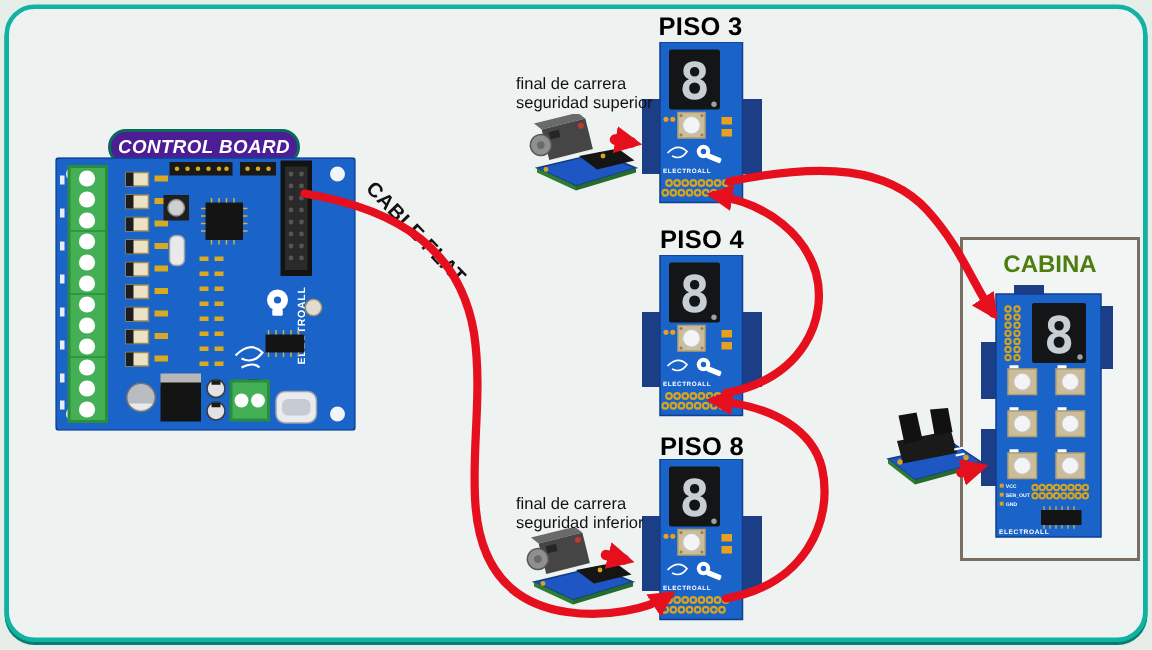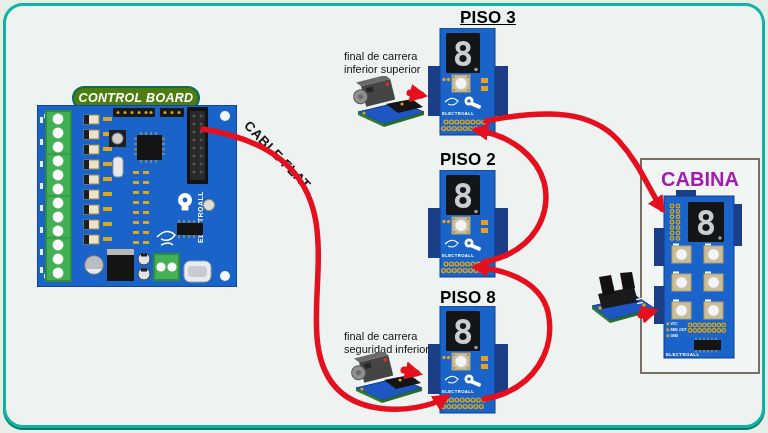--- a/index.html
+++ b/index.html
@@ -1,29 +1,29 @@
 <!DOCTYPE html>
 <html><head>
 <meta charset="utf-8">
 <style>
   html,body{margin:0;padding:0;background:#e7ede9;font-family:"Liberation Sans",sans-serif;}
   .stage{position:relative;width:768px;height:433px;background:#e7ede9;overflow:hidden;}
   .frame{position:absolute;left:3px;top:3px;right:3px;bottom:5px;background:#eef3f2;
          border:3px solid #10b3a2;border-radius:20px;box-shadow:0 2px 0 #0a7d72;}
   .abs{position:absolute;}
-  .pill{position:absolute;left:72px;top:86px;width:124px;height:20px;background:#4d7c0f;
+  .pill{position:absolute;left:72px;top:86px;width:124px;height:20px;background:#4c1d95;
         border:2px solid #0a6b5b;border-radius:12px;display:flex;align-items:center;justify-content:center;
         color:#fff;font-weight:bold;font-style:italic;font-size:12.5px;letter-spacing:.3px;}
   .module-title{position:absolute;width:80px;text-align:center;font-weight:bold;font-size:17px;color:#000;letter-spacing:.2px;}
   .sensor-label{position:absolute;font-weight:normal;font-size:11px;line-height:1.15;color:#111;}
   .cable-label{position:absolute;left:252px;top:118px;font-weight:bold;font-size:13.5px;color:#111;
                transform:rotate(46deg);transform-origin:left top;letter-spacing:.5px;white-space:nowrap;}
   .cabina-box{position:absolute;left:640px;top:158px;width:116px;height:212px;
               border:2px solid #7a6e62;background:#f1f5f4;}
-  .cabina-title{position:absolute;left:0;top:8px;width:100%;text-align:center;font-weight:bold;font-size:20px;color:#a21caf;}
+  .cabina-title{position:absolute;left:0;top:8px;width:100%;text-align:center;font-weight:bold;font-size:16px;color:#4d7c0f;}
   .ir-label{position:absolute;left:558px;top:333px;width:115px;text-align:center;font-weight:bold;font-size:12px;color:#111;}
   svg text{font-family:"Liberation Sans",sans-serif;}
   svg text.seg{font-family:"DejaVu Sans Mono",monospace;}
   .z1{z-index:1}.z2{z-index:2}.z5{z-index:5;pointer-events:none}
 </style>
 </head>
 <body>
 
 <div class="stage">
   <div class="frame"></div>
@@ -251,21 +251,21 @@
       </g>
       <g>
         <rect x="147" y="156" width="27" height="21" rx="6" fill="#e9ebee" stroke="#9aa3ab"></rect>
         <rect x="151" y="161" width="19" height="11" rx="4" fill="#c7ccd2"></rect>
       </g>
     </svg>
   </div>
 
   <div class="cable-label z2">CABLE FLAT</div>
 
-  <div class="module-title z2" style="left:448px;top:8px;text-decoration:underline;">PISO 3</div>
+  <div class="module-title z2" style="left:427px;top:8px;">PISO 3</div>
   <div class="abs z2" style="left:428px;top:28px;">
     <svg width="80" height="112" viewBox="0 0 80 112">
       <rect x="0" y="38" width="13" height="50" fill="#1c3e86"></rect>
       <rect x="67" y="38" width="13" height="50" fill="#1c3e86"></rect>
       <rect x="12" y="0" width="55" height="107" fill="#1a63c8" stroke="#113e8c"></rect>
       <rect x="18" y="5" width="34" height="40" rx="1.5" fill="#131516"></rect>
       <text class="seg" x="35" y="38" font-size="34" font-weight="bold" fill="#c7ced4" text-anchor="middle">8</text>
       <circle cx="48" cy="41.5" r="1.8" fill="#9aa2a8"></circle>
       <circle cx="16" cy="51.5" r="1.7" fill="#e8a020"></circle>
         <circle cx="20.5" cy="51.5" r="1.7" fill="#e8a020"></circle>
@@ -302,21 +302,21 @@
           <circle cx="26.3" cy="100.5" r="1.9"></circle>
           <circle cx="31.7" cy="100.5" r="1.9"></circle>
           <circle cx="37.1" cy="100.5" r="1.9"></circle>
           <circle cx="42.5" cy="100.5" r="1.9"></circle>
           <circle cx="47.9" cy="100.5" r="1.9"></circle>
           <circle cx="53.3" cy="100.5" r="1.9"></circle>
       </g>
     </svg>
   </div>
 
-  <div class="module-title z2" style="left:428px;top:150px;">PISO 2</div>
+  <div class="module-title z2" style="left:428px;top:150px;">PISO 4</div>
   <div class="abs z2" style="left:428px;top:170px;">
     <svg width="80" height="112" viewBox="0 0 80 112">
       <rect x="0" y="38" width="13" height="50" fill="#1c3e86"></rect>
       <rect x="67" y="38" width="13" height="50" fill="#1c3e86"></rect>
       <rect x="12" y="0" width="55" height="107" fill="#1a63c8" stroke="#113e8c"></rect>
       <rect x="18" y="5" width="34" height="40" rx="1.5" fill="#131516"></rect>
       <text class="seg" x="35" y="38" font-size="34" font-weight="bold" fill="#c7ced4" text-anchor="middle">8</text>
       <circle cx="48" cy="41.5" r="1.8" fill="#9aa2a8"></circle>
       <circle cx="16" cy="51.5" r="1.7" fill="#e8a020"></circle>
         <circle cx="20.5" cy="51.5" r="1.7" fill="#e8a020"></circle>
@@ -505,21 +505,21 @@
             <line x1="64" y1="160" x2="64" y2="162.5"></line>
             <line x1="68" y1="160" x2="68" y2="162.5"></line>
         </g>
       </g>
       <text x="18" y="166" font-size="4.4" font-weight="bold" fill="#ffffff" letter-spacing="0.4">ELECTROALL</text>
     </svg>
   </div>
 
   <div class="sensor-label z2" style="left:344px;top:50px;">
     <div>final de carrera</div>
-    <div>inferior superior</div>
+    <div>seguridad superior</div>
   </div>
   <div class="abs z2" style="left:350px;top:76px;">
     <svg width="78" height="52" viewBox="0 0 78 52">
       <polygon points="8,36 50,26 74,36 34,48" fill="#1e56c4" stroke="#123a85"></polygon>
       <polygon points="8,36 34,48 34,51 8,39" fill="#2e7d32"></polygon>
       <polygon points="34,48 74,36 74,39 34,51" fill="#256d2a"></polygon>
       <polygon points="36,28 62,23 73,31 48,37" fill="#151515"></polygon>
       <circle cx="14" cy="37" r="1.6" fill="#d9a41f"></circle>
         <circle cx="52" cy="28" r="1.6" fill="#d9a41f"></circle>
       <g transform="rotate(-14 30 20)">

